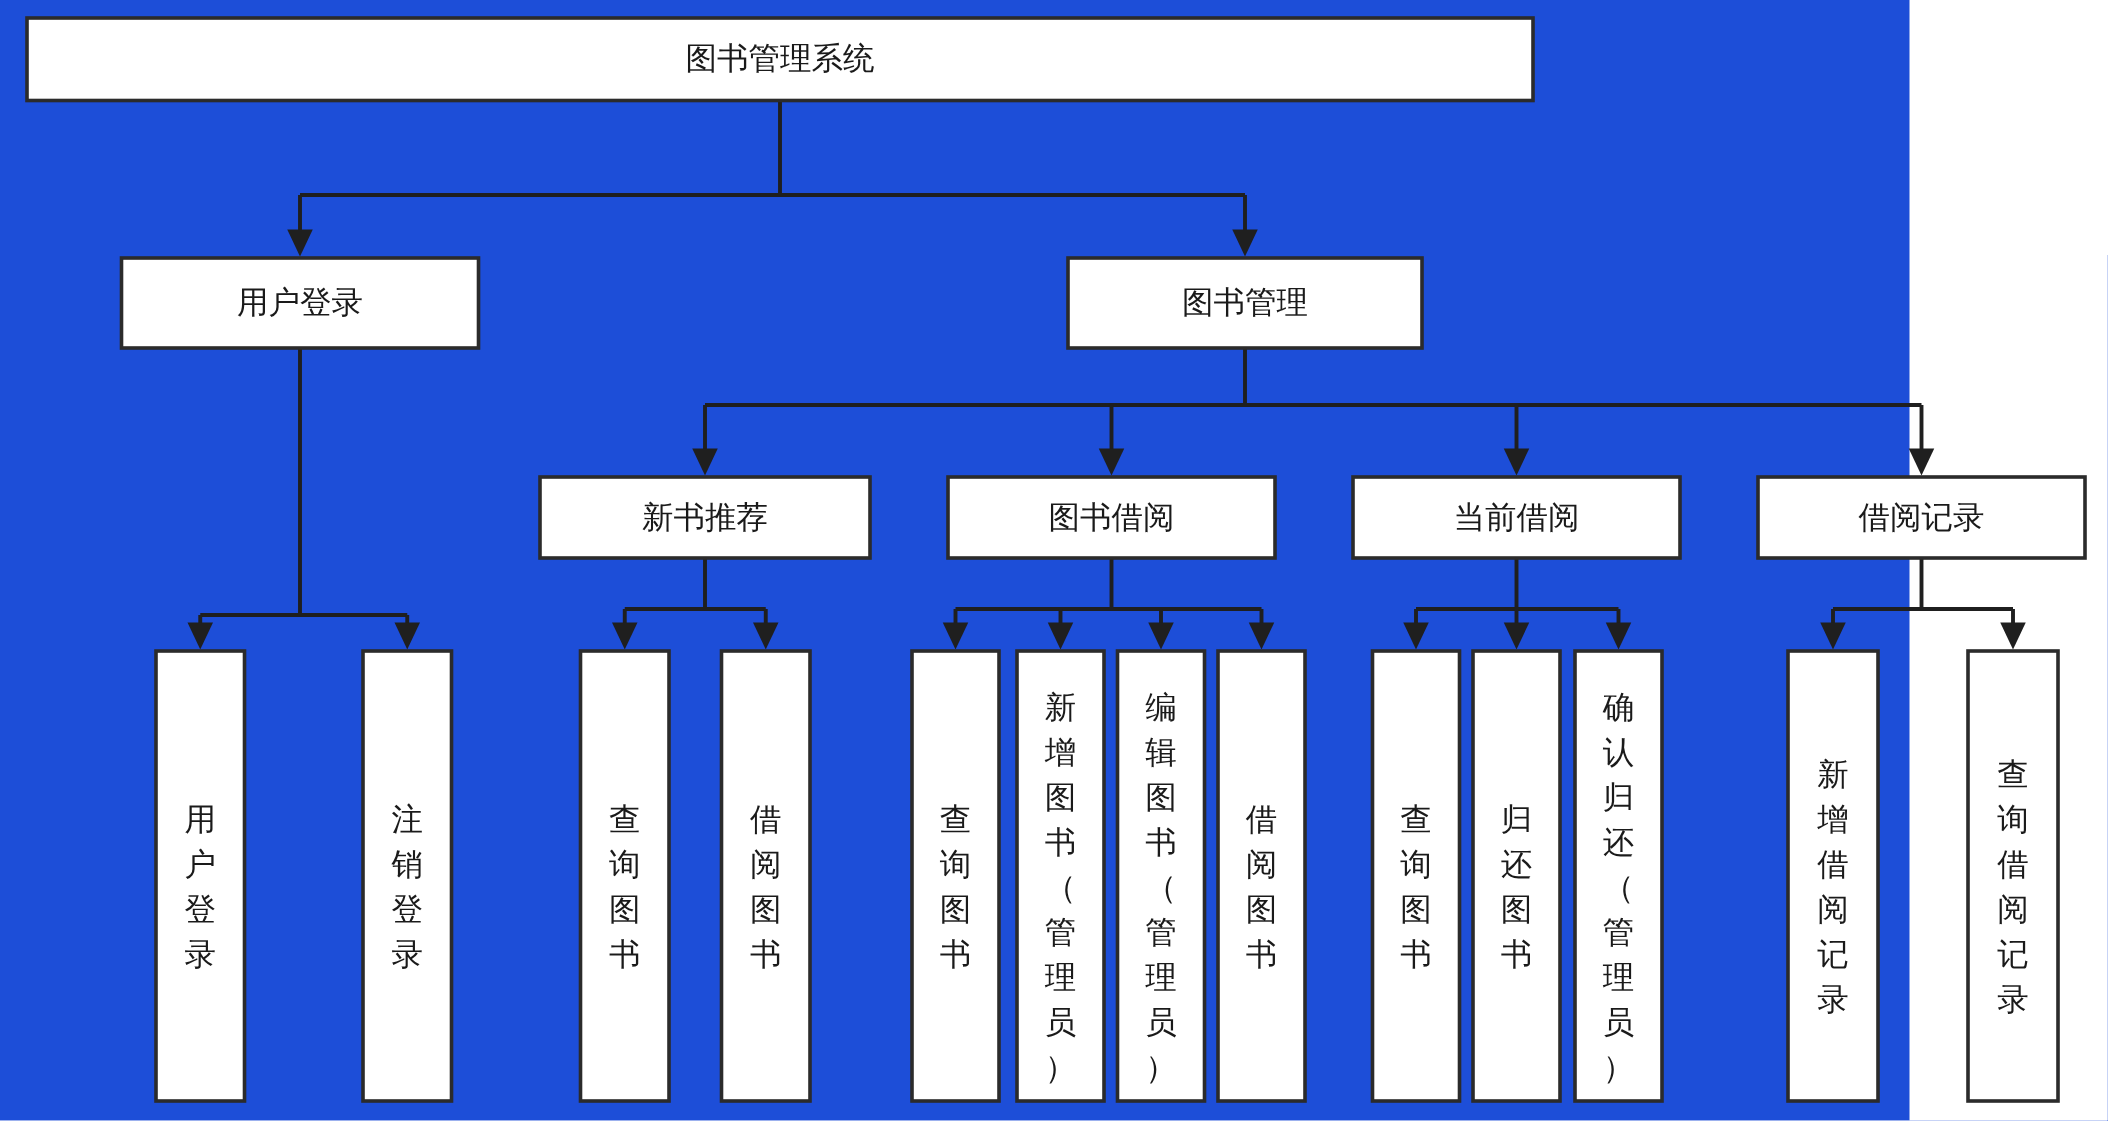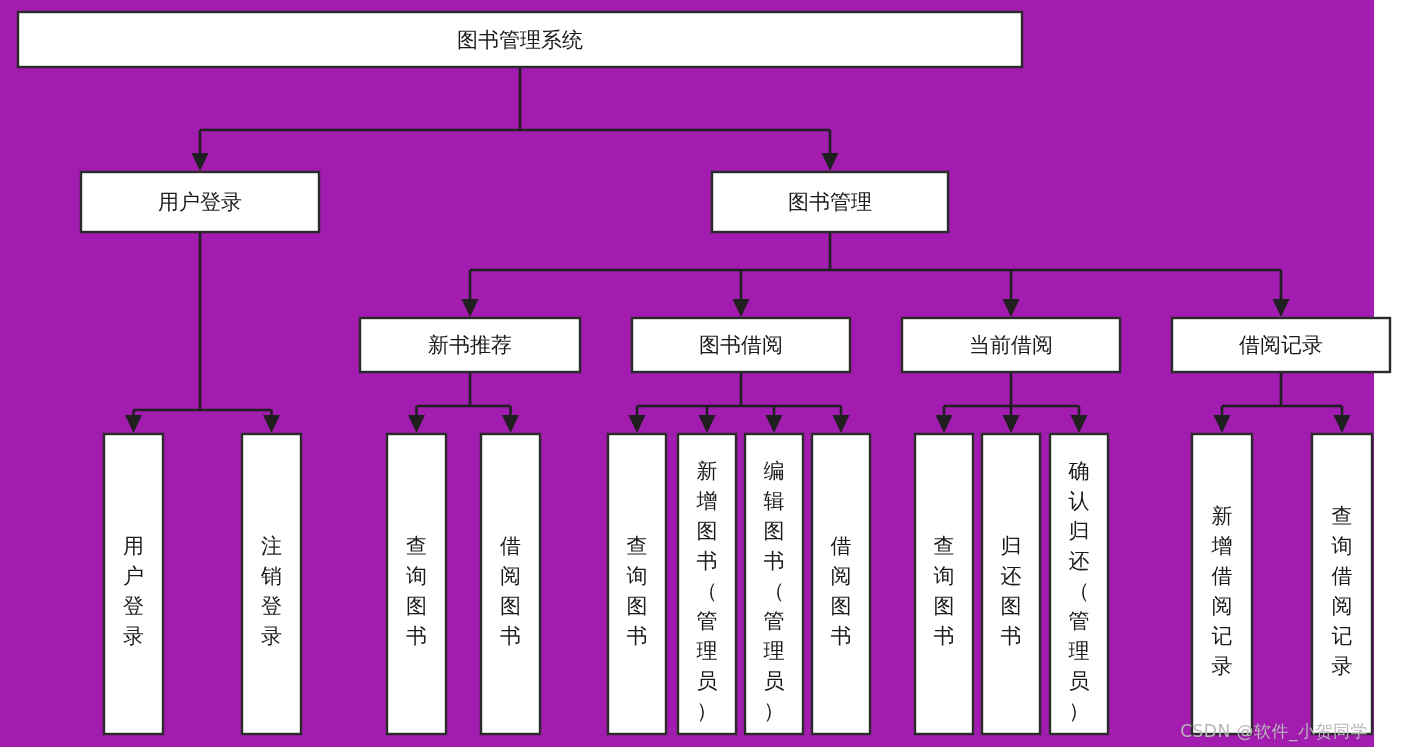--- a/index.html
+++ b/index.html
@@ -9,23 +9,23 @@
     background: #ffffff;
   }
   body {
     width: 1405px;
     height: 747px;
     font-family: "DejaVu Sans", "Liberation Sans", sans-serif;
     overflow: hidden;
   }
   #diagram-root {
     position: relative;
-    width: 1374px;
+    width: 1273px;
     height: 747px;
-    background: #a21caf;
+    background: #1d4ed8;
   }
   svg#diagram-svg {
     position: absolute;
     left: 0;
     top: 0;
     width: 1405px;
     height: 747px;
     display: block;
   }
   .node-box {
@@ -213,14 +213,13 @@
         <g>
           <rect x="1192" y="434" width="60" height="300" class="node-box"></rect>
           <text x="1222" y="517.4" class="node-label-h"><tspan x="1222" dy="0">新</tspan><tspan x="1222" dy="30">增</tspan><tspan x="1222" dy="30">借</tspan><tspan x="1222" dy="30">阅</tspan><tspan x="1222" dy="30">记</tspan><tspan x="1222" dy="30">录</tspan></text>
         </g>
         <g>
           <rect x="1312" y="434" width="60" height="300" class="node-box"></rect>
           <text x="1342" y="517.4" class="node-label-h"><tspan x="1342" dy="0">查</tspan><tspan x="1342" dy="30">询</tspan><tspan x="1342" dy="30">借</tspan><tspan x="1342" dy="30">阅</tspan><tspan x="1342" dy="30">记</tspan><tspan x="1342" dy="30">录</tspan></text>
         </g>
       </g>
   </svg>
-  <div class="watermark-text">CSDN @软件_小贺同学</div>
 </div>
 
 </body></html>

